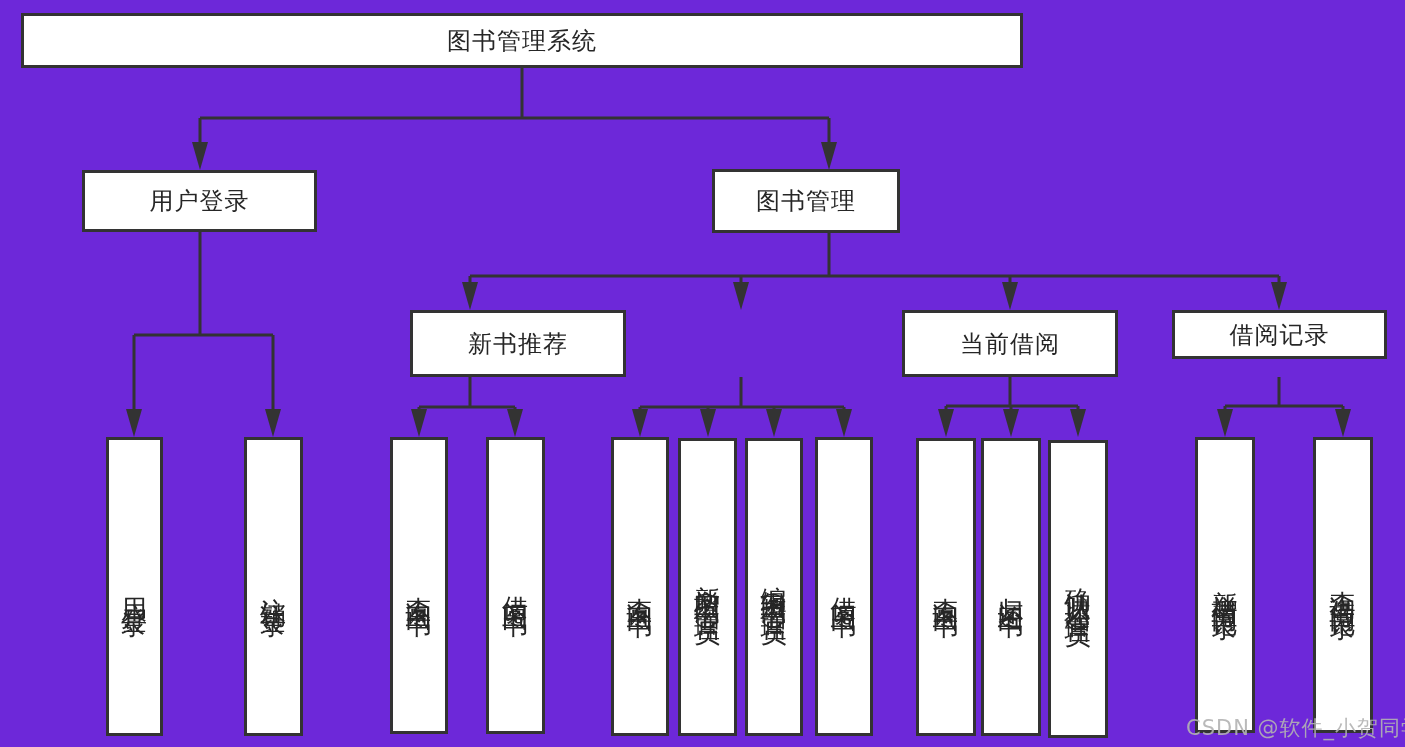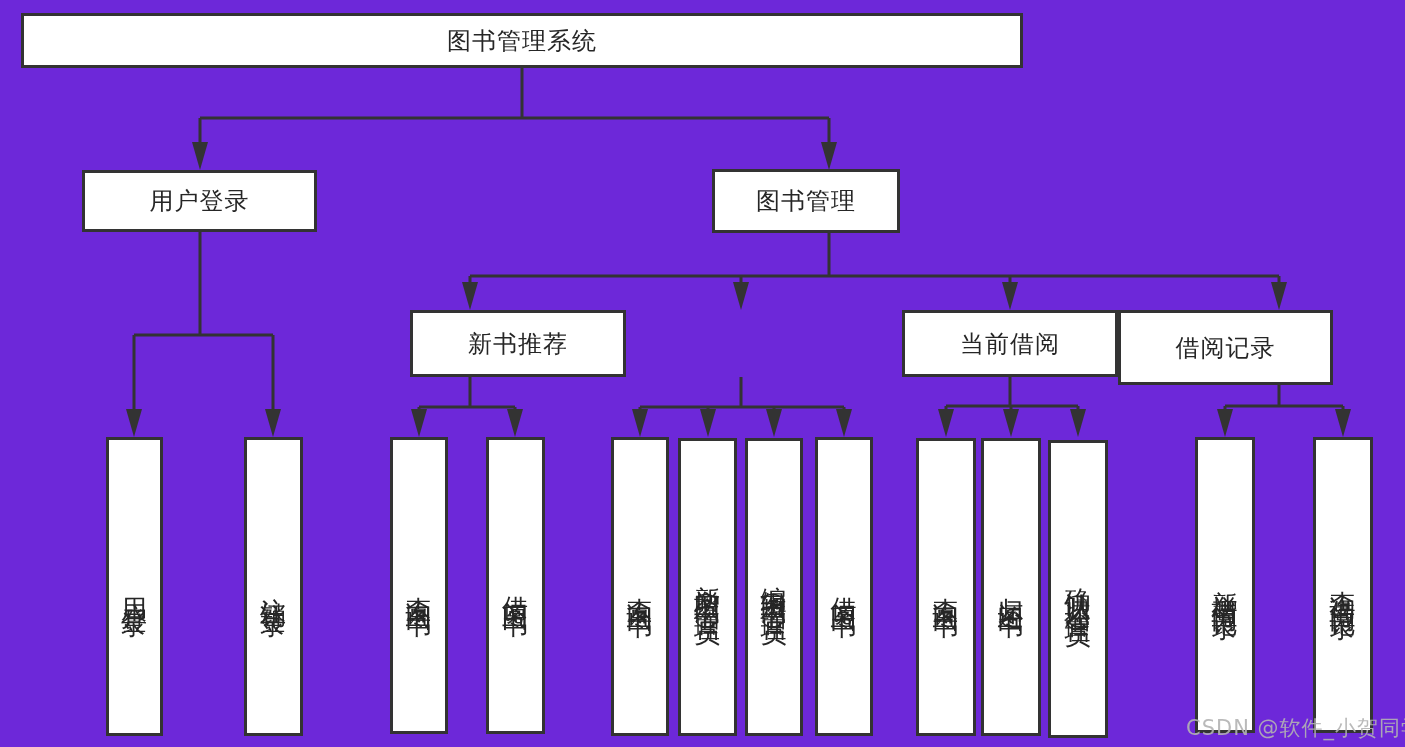--- a/index.html
+++ b/index.html
@@ -63,21 +63,21 @@
     </g>
   </svg>
 
   <div class="node" style="left:21px;top:13px;width:1002px;height:55px;">图书管理系统</div>
 
   <div class="node" style="left:82px;top:170px;width:235px;height:62px;">用户登录</div>
   <div class="node" style="left:712px;top:169px;width:188px;height:64px;">图书管理</div>
 
   <div class="node" style="left:362px;top:310px;width:216px;height:67px;margin-left:48px;">新书推荐</div>
   <div class="node" style="left:902px;top:310px;width:216px;height:67px;">当前借阅</div>
-  <div class="node" style="left:1118px;top:310px;width:215px;height:75px;">借阅记录</div>
+  <div class="node" style="left:1172px;top:310px;width:215px;height:49px;">借阅记录</div>
 
   <div class="vnode" style="left:106px;top:437px;width:57px;height:299px;">用户登录</div>
   <div class="vnode" style="left:244px;top:437px;width:59px;height:299px;">注销登录</div>
 
   <div class="vnode" style="left:390px;top:437px;width:58px;height:297px;">查询图书</div>
   <div class="vnode" style="left:486px;top:437px;width:59px;height:297px;">借阅图书</div>
 
   <div class="vnode" style="left:611px;top:437px;width:58px;height:299px;">查询图书</div>
   <div class="vnode" style="left:678px;top:438px;width:59px;height:298px;">新增图书（管理员）</div>
   <div class="vnode" style="left:745px;top:438px;width:58px;height:298px;">编辑图书（管理员）</div>

